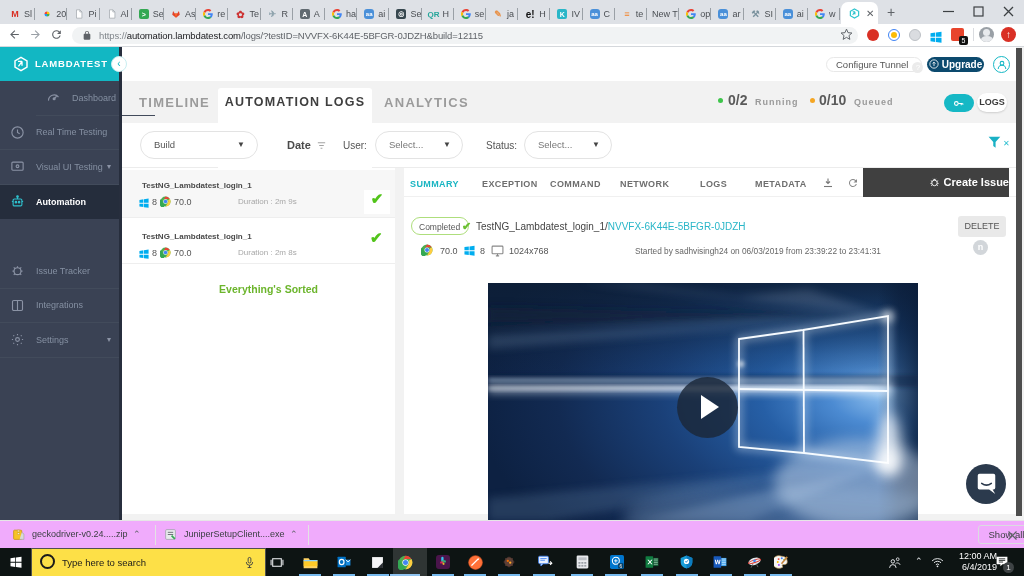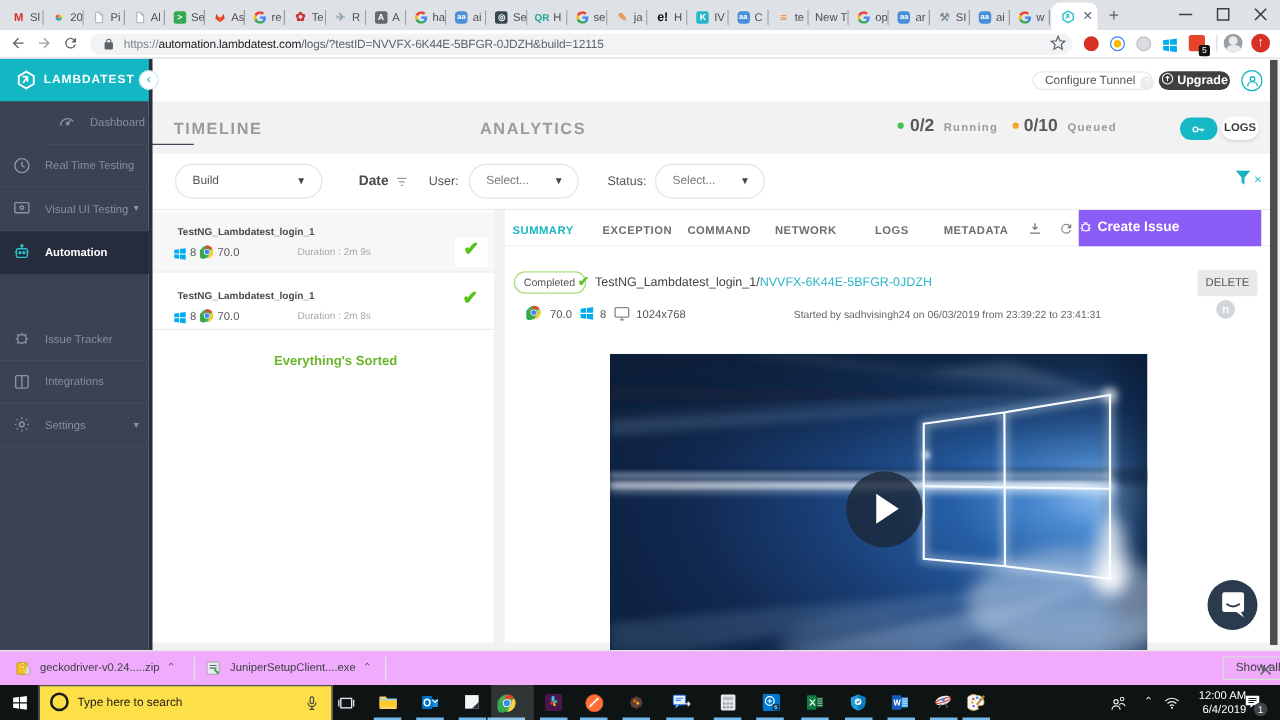--- a/index.html
+++ b/index.html
@@ -279,34 +279,35 @@
     <div style="position:absolute;left:979px;top:3px;width:15px;height:15px;border-radius:50%;background:#9aa0a6;overflow:hidden;">
       <div style="width:7px;height:7px;border-radius:50%;background:#e8eaed;margin:2px auto 0;"></div>
       <div style="width:12px;height:7px;border-radius:50% 50% 0 0;background:#e8eaed;margin:0 auto;"></div>
     </div>
     <div style="position:absolute;left:1001px;top:3px;width:15px;height:15px;border-radius:50%;background:#d93025;color:#fff;text-align:center;font-size:10px;line-height:15px;">↑</div>
   </div>
   <div id="page">
     <div id="grayband"></div>
     <div id="mainhead">
       <div style="position:absolute;left:704px;top:10px;width:96px;height:15px;border:1px solid #e8e8e8;border-radius:9px;background:#fff;font-size:9.5px;color:#555;line-height:13px;padding-left:9px;white-space:nowrap;">Configure Tunnel<span style="display:inline-block;width:11px;height:11px;border-radius:50%;background:#ebebeb;color:#fff;font-size:8px;text-align:center;line-height:11px;margin-left:4px;vertical-align:-1.5px;">?</span></div>
-      <div style="position:absolute;left:805px;top:10px;width:57px;height:15px;border-radius:9px;background:#404040;color:#fff;font-size:10px;font-weight:bold;line-height:15px;text-align:center;"><svg width="10" height="10" viewBox="0 0 24 24" style="vertical-align:-1px;margin-right:3px;">
+      <div style="position:absolute;left:805px;top:10px;width:57px;height:15px;border-radius:9px;background:#0c4a6e;color:#fff;font-size:10px;font-weight:bold;line-height:15px;text-align:center;"><svg width="10" height="10" viewBox="0 0 24 24" style="vertical-align:-1px;margin-right:3px;">
             <circle cx="12" cy="12" r="10" fill="none" stroke="#fff" stroke-width="2"></circle>
             <path d="M12 17V8M8.5 11 12 7.5 15.5 11" stroke="#fff" stroke-width="2" fill="none"></path>
           </svg>Upgrade</div>
       <div style="position:absolute;left:871px;top:9px;width:17px;height:17px;border-radius:50%;border:1.5px solid #16b8c5;">
         <svg width="14" height="14" viewBox="0 0 24 24" style="margin:0.5px">
             <circle cx="12" cy="9" r="3.2" fill="none" stroke="#16b8c5" stroke-width="1.8"></circle>
             <path d="M5.5 19a6.5 6.5 0 0 1 13 0" fill="none" stroke="#16b8c5" stroke-width="1.8"></path>
           </svg>
       </div>
     </div>
     <div id="filterband"></div>
     <div id="tabsband">
       <span class="bigtab" style="left:17px;">TIMELINE</span>
+      <div id="activebigtab">AUTOMATION LOGS</div>
       <span class="bigtab" style="left:262px;">ANALYTICS</span>
       <span class="dot" style="left:596px;top:51px;background:#3ec54b;"></span>
       <span style="position:absolute;left:606px;top:45px;font-size:14px;font-weight:bold;color:#5a5a5a;">0/2</span>
       <span style="position:absolute;left:633px;top:50px;font-size:9px;font-weight:bold;color:#9a9a9a;letter-spacing:1px;">Running</span>
       <span class="dot" style="left:688px;top:51px;background:#f5a623;"></span>
       <span style="position:absolute;left:697px;top:45px;font-size:14px;font-weight:bold;color:#5a5a5a;">0/10</span>
       <span style="position:absolute;left:732px;top:50px;font-size:9px;font-weight:bold;color:#9a9a9a;letter-spacing:1px;">Queued</span>
       <div style="position:absolute;left:822px;top:47px;width:30px;height:18px;border-radius:9px;background:#16b8c5;">
         <svg width="13" height="13" viewBox="0 0 24 24" style="margin:2.5px 0 0 8px;">
             <circle cx="8" cy="12" r="3.4" fill="none" stroke="#fff" stroke-width="2"></circle>
@@ -375,21 +376,21 @@
       <span class="dtab" style="left:216px;">NETWORK</span>
       <span class="dtab" style="left:296px;">LOGS</span>
       <span class="dtab" style="left:351px;">METADATA</span>
       <svg width="12" height="12" viewBox="0 0 24 24" style="position:absolute;left:418px;top:9px;">
           <path d="M12 3v10M8 9l4 4 4-4" stroke="#777" stroke-width="2.2" fill="none"></path>
           <path d="M4 19h16" stroke="#777" stroke-width="2.2"></path>
         </svg>
       <svg width="12" height="12" viewBox="0 0 24 24" style="position:absolute;left:443px;top:9px;">
           <path d="M17.65 6.35A8 8 0 1 0 19.73 14h-2.08A6 6 0 1 1 12 6a5.9 5.9 0 0 1 4.22 1.78L13 11h7V4l-2.35 2.35z" fill="#888"></path>
         </svg>
-      <div style="position:absolute;left:459px;top:0;width:146px;height:29px;background:#8b5cf6;color:#fff;text-align:left;font-size:11px;font-weight:bold;line-height:29px;"><svg width="11" height="11" viewBox="0 0 24 24" style="vertical-align:-1.5px;margin-right:4px;">
+      <div style="position:absolute;left:459px;top:0;width:146px;height:29px;background:#404040;color:#fff;text-align:right;font-size:11px;font-weight:bold;line-height:29px;"><svg width="11" height="11" viewBox="0 0 24 24" style="vertical-align:-1.5px;margin-right:4px;">
             <circle cx="12" cy="13" r="6" fill="none" stroke="#fff" stroke-width="2"></circle>
             <path d="M12 7V4M7 10 4 8M17 10l3-2M6 14H3M21 14h-3M7 17l-2.5 2M17 17l2.5 2M9 4l1.5 2M15 4l-1.5 2" stroke="#fff" stroke-width="1.8"></path>
           </svg>Create Issue</div>
       <div style="position:absolute;left:7px;top:49px;width:58px;height:18px;border:1.5px solid #aede7c;border-radius:11px;background:#fff;font-size:8.5px;color:#555;line-height:17px;padding-left:7px;">Completed<span style="color:#6abf30;font-weight:bold;font-size:11px;margin-left:2px;">✔</span></div>
       <span style="position:absolute;left:72px;top:53px;font-size:10px;color:#444;">TestNG_Lambdatest_login_1/<span style="color:#29b6c8;">NVVFX-6K44E-5BFGR-0JDZH</span></span>
       <div style="position:absolute;left:554px;top:48px;width:48px;height:21px;background:#e9e9e9;border-radius:3px;font-size:9px;color:#555;text-align:center;line-height:21px;">DELETE</div>
       <svg width="12" height="12" viewBox="0 0 24 24" style="position:absolute;left:17px;top:76px;">
           <circle cx="12" cy="12" r="11" fill="#4caf50"></circle>
           <path d="M12 1a11 11 0 0 1 9.5 5.5H12a5.6 5.6 0 0 0-5 3.1z" fill="#ea4335"></path>
           <path d="M21.6 6.5a11 11 0 0 1-9.3 16.4l5-8.7a5.6 5.6 0 0 0 .2-5.2z" fill="#ffcd40"></path>

